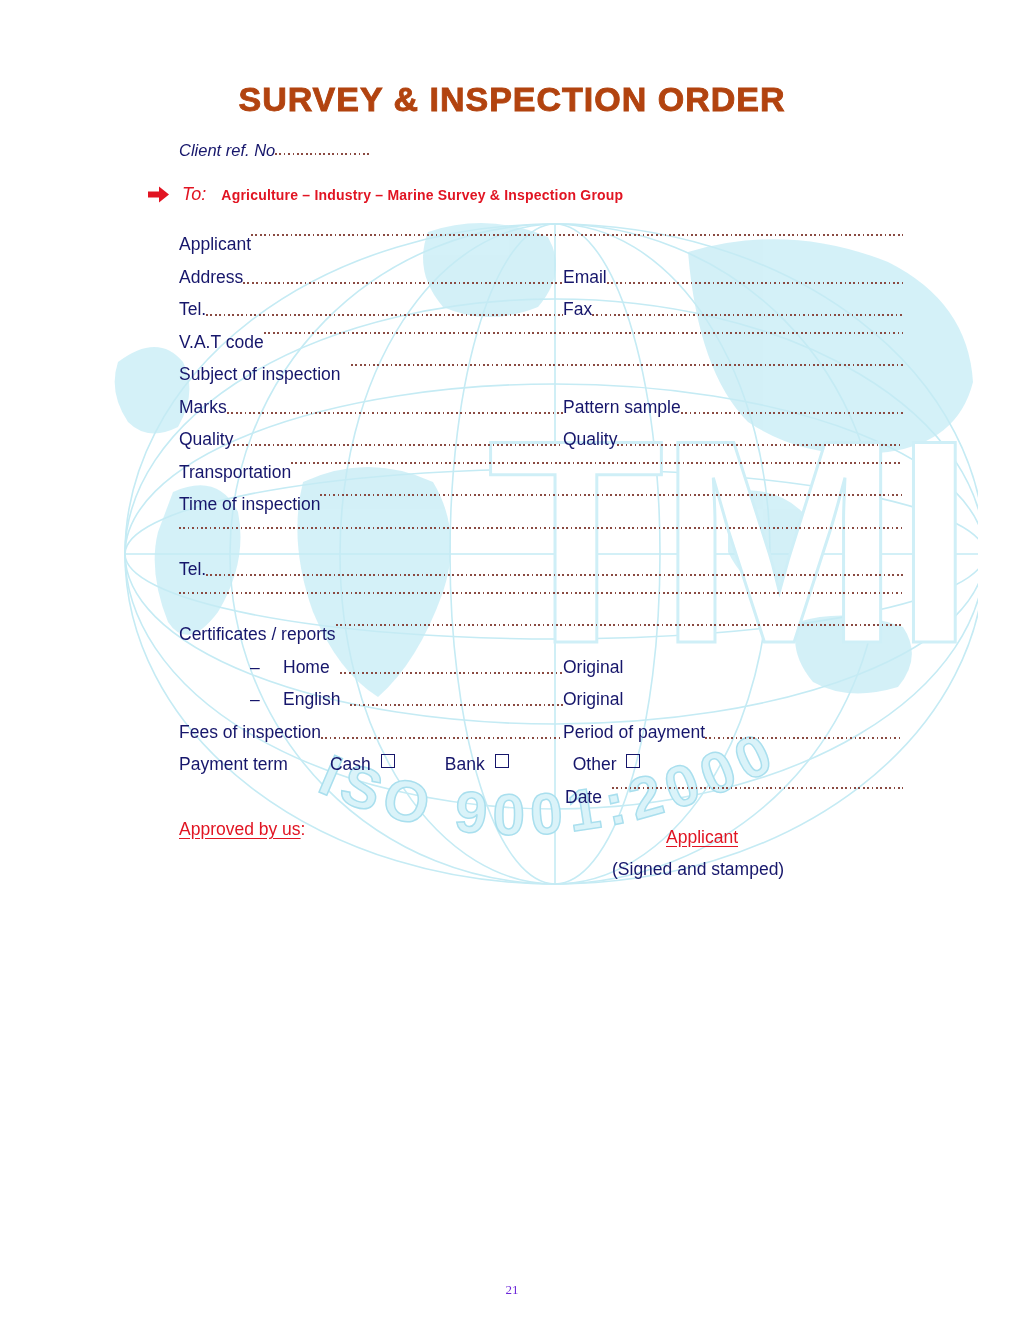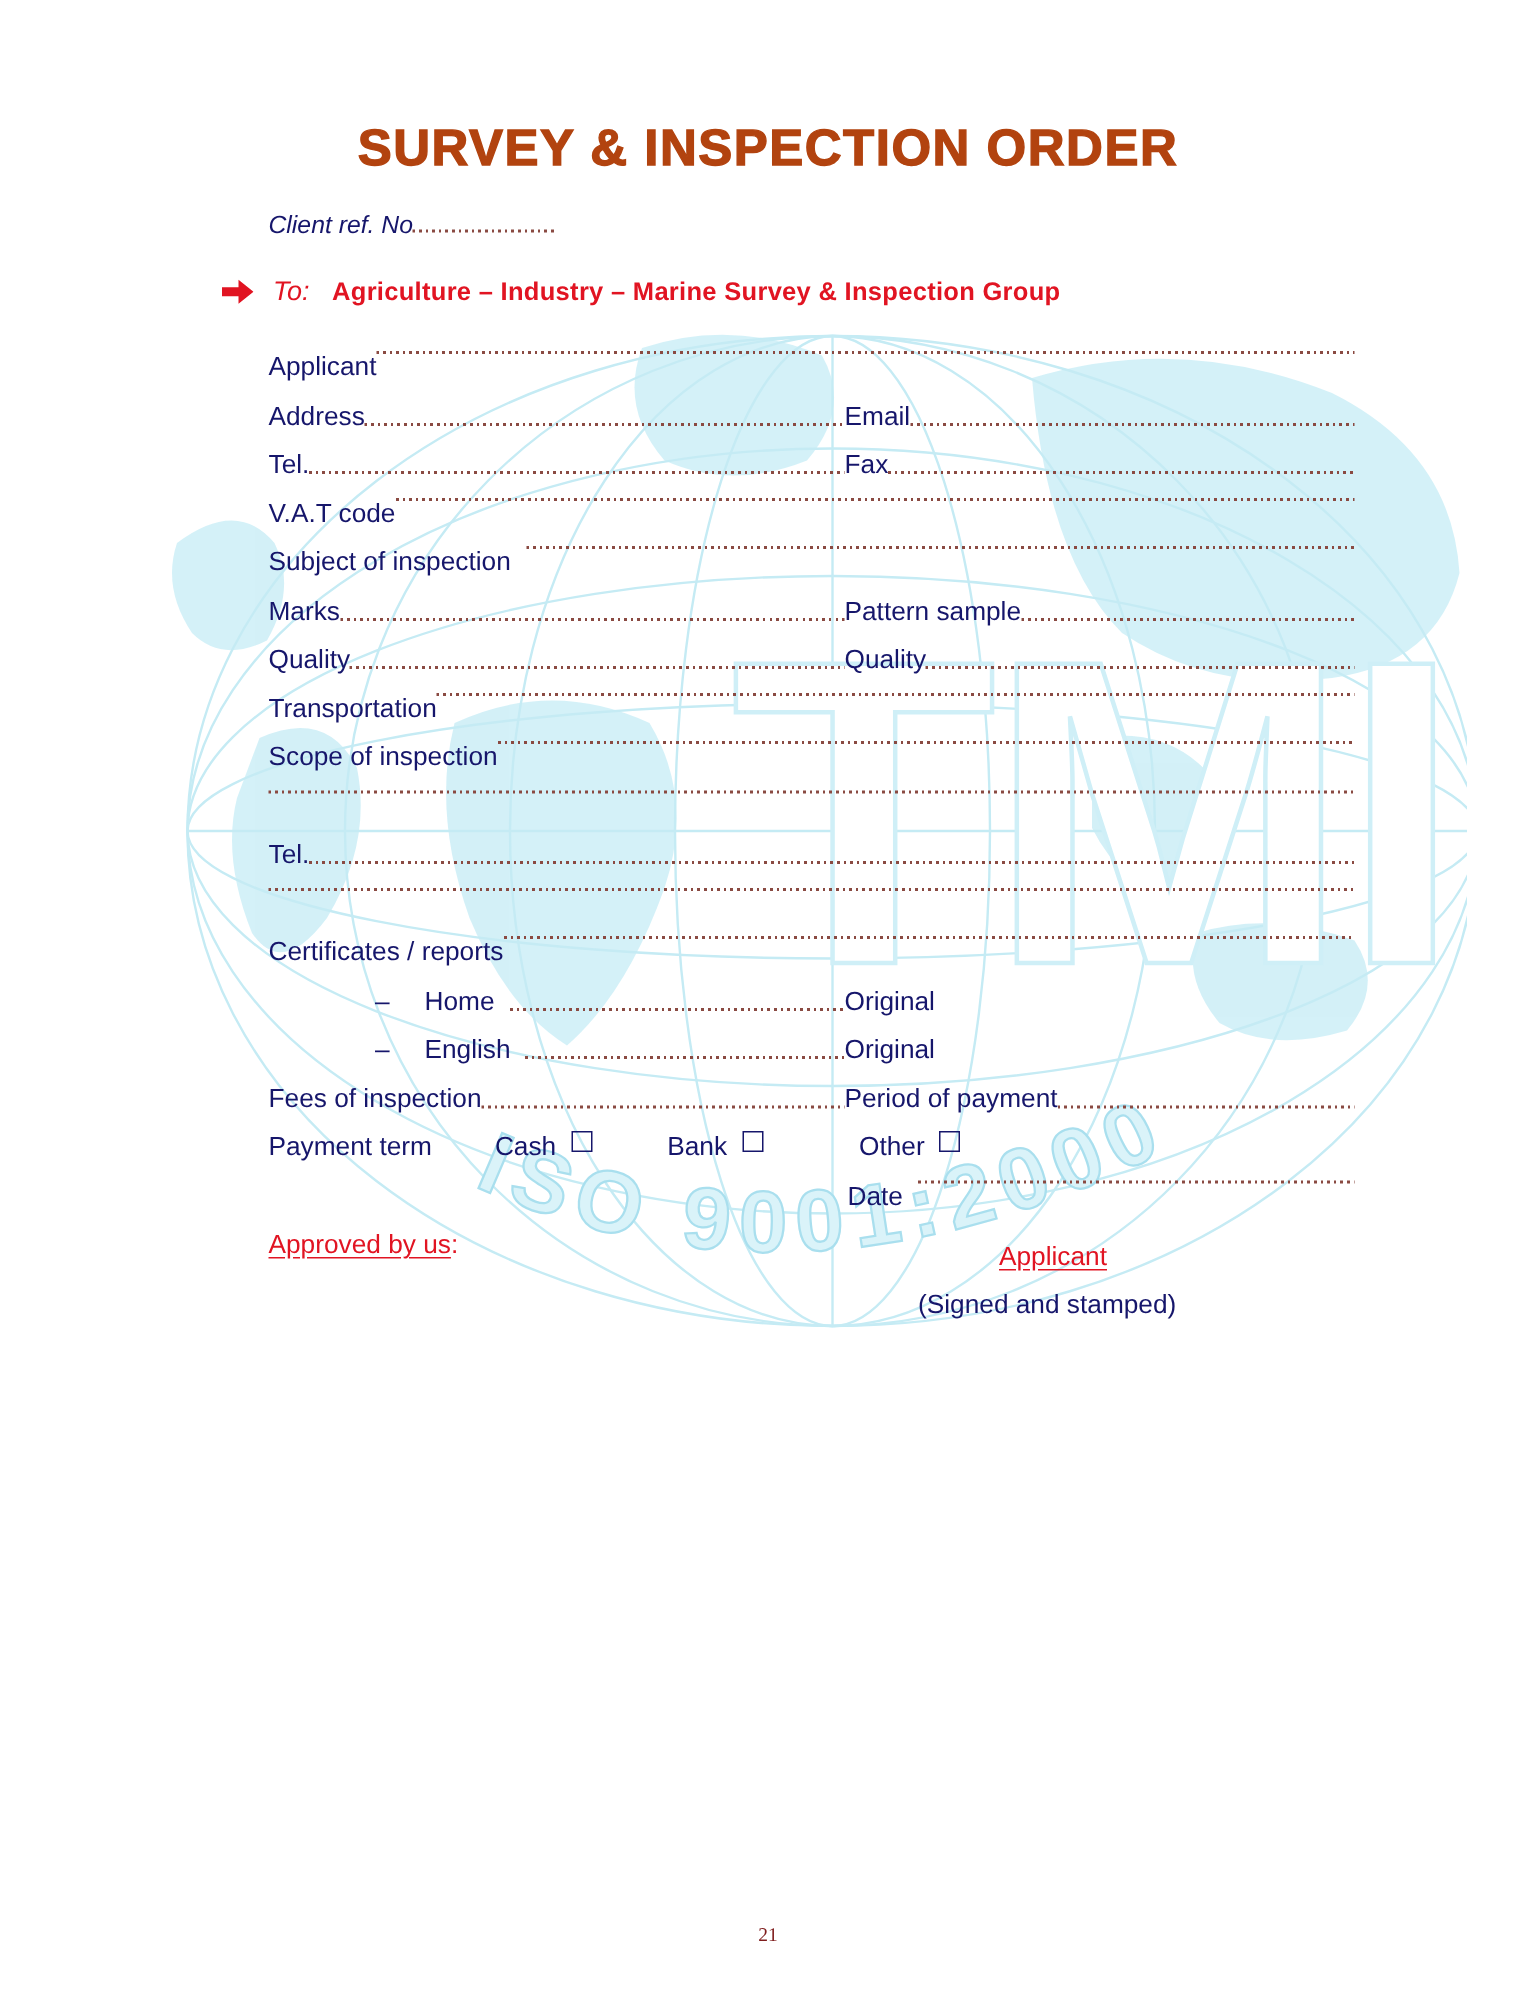--- a/index.html
+++ b/index.html
@@ -10,21 +10,21 @@
   
   .title{position:absolute;top:80px;left:0;width:100%;text-align:center;
          font-size:34px;font-weight:bold;letter-spacing:1px;color:#b2430f;
          -webkit-text-stroke:0.9px #b2430f;}
   .client-ref{position:absolute;top:141px;left:179px;width:726px;display:flex;
               justify-content:flex-start;align-items:flex-end;font-size:16.5px;}
   .client-ref .lbl{font-style:italic;padding-bottom:1px;}
   .client-ref .dots{width:96px;flex:none;}
   .to-line{position:absolute;top:184px;left:148px;display:flex;align-items:center;}
   .to-label{font-style:italic;color:#e11422;font-size:18px;margin-left:13px;}
-  .to-group{color:#e11422;font-weight:bold;font-size:17px;margin-left:15px;letter-spacing:0.2px;}
+  .to-group{color:#e11422;font-weight:bold;font-size:14px;margin-left:15px;letter-spacing:0.2px;}
   
   .form{position:absolute;top:234px;left:179px;width:724px;}
   .row{display:flex;align-items:flex-start;height:32.5px;font-size:17.5px;}
   .lbl{white-space:nowrap;padding-bottom:2px;}
   .dots{flex:1 1 auto;height:2px;margin-bottom:6px;
         background:repeating-linear-gradient(to right,#8a4a42 0 1.7px,transparent 1.7px 4.4px);}
   .col-left{width:384px;display:flex;align-items:flex-end;}
   .col-right{flex:1;display:flex;align-items:flex-end;}
   .gap-sm{margin-left:10px;}
   .dash{margin-left:71px;width:33px;padding-bottom:2px;}
@@ -32,21 +32,21 @@
       margin-left:10px;margin-bottom:4px;flex:none;}
   .pt-cash{margin-left:42px;} .pt-bank{margin-left:50px;} .pt-other{margin-left:64px;}
   .spacer-right{width:386px;flex:none;}
   .sig-row{position:relative;}
   .red-u{color:#e11422;text-decoration:underline;text-underline-offset:3px;}
   .red-c{color:#e11422;}
   .sig-applicant{position:absolute;left:487px;bottom:2px;}
   .signed-note{position:absolute;left:433px;bottom:2px;color:#16166b;}
   
   .page-num{position:absolute;top:1282px;left:0;width:100%;text-align:center;
-            font-family:"Liberation Serif", serif;font-size:13px;color:#7f1d1d;}
+            font-family:"Liberation Serif", serif;font-size:13px;color:#6d28d9;}
   .arrow-icon{display:block;}
 </style>
 </head>
 <body>
 
 <div class="page">
 
   <svg class="wm" viewBox="0 0 890 710">
     <g fill="#cfeff7" stroke="none" opacity="0.9">
       <path d="M30,170 Q70,140 95,170 Q110,200 90,235 Q60,250 40,230 Q20,200 30,170 Z
@@ -150,21 +150,21 @@
         <span class="dots"></span>
       </div>
     </div>
 
     <div class="row">
       <span class="lbl">Transportation</span>
       <span class="dots"></span>
     </div>
 
     <div class="row">
-      <span class="lbl">Scope of inspection</span>
+      <span class="lbl">Time of inspection</span>
       <span class="dots"></span>
     </div>
 
     <div class="row">
       <span class="dots"></span>
     </div>
 
 
     <div class="row">
       <div class="col-right">

